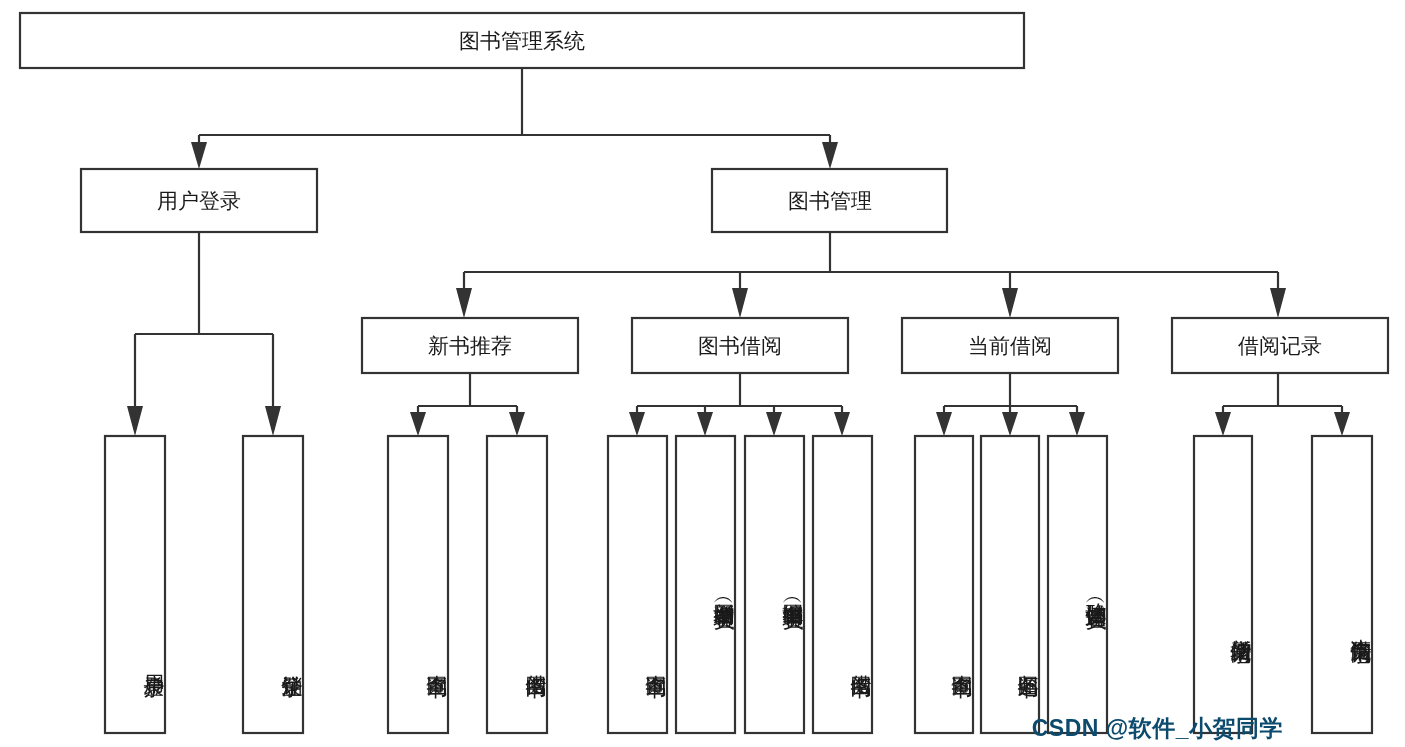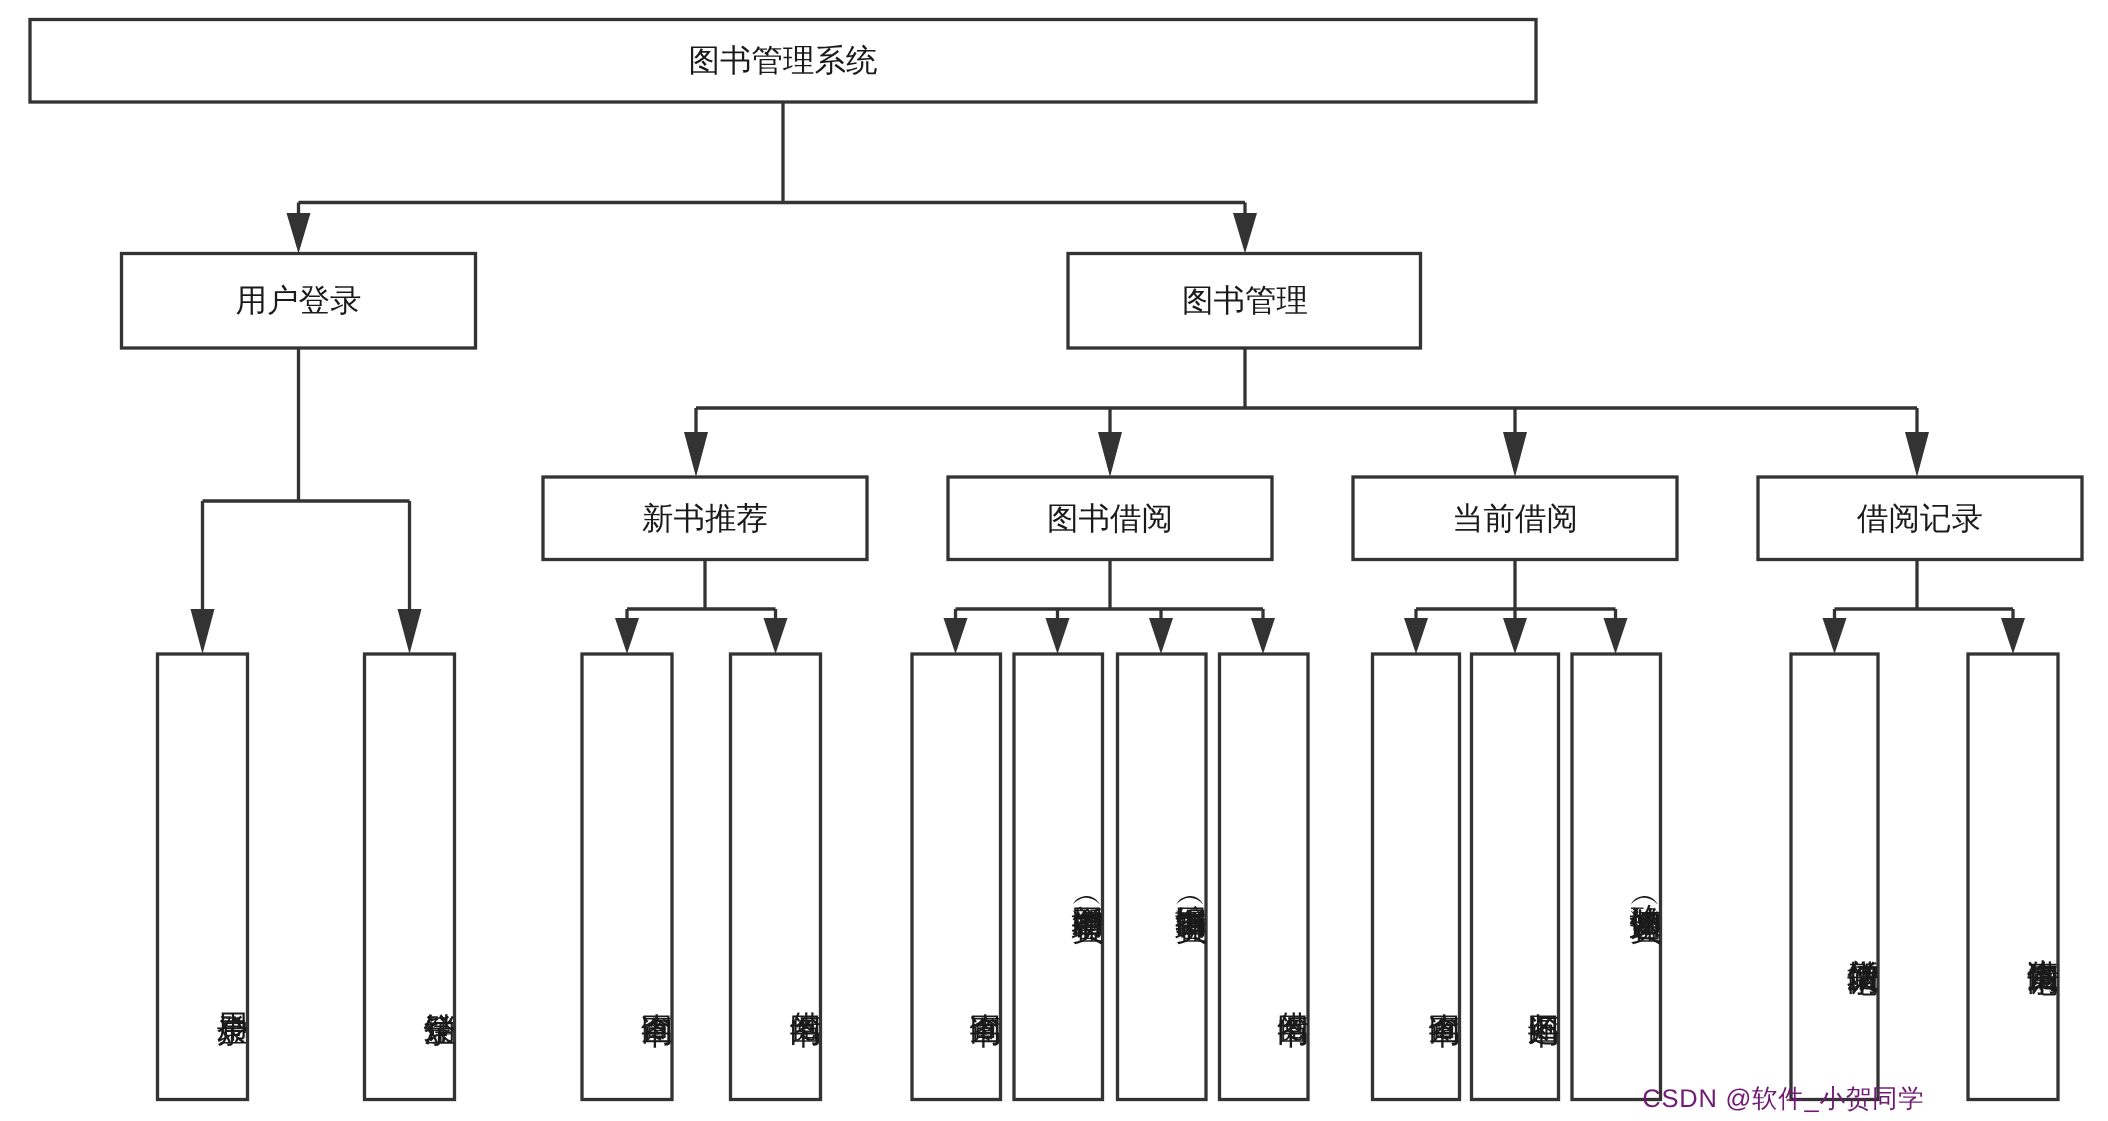--- a/index.html
+++ b/index.html
@@ -62,24 +62,25 @@
     align-items: flex-start;
     justify-content: center;
     white-space: nowrap;
     pointer-events: none;
   }
   .watermark {
     position: absolute;
     right: 8px;
     bottom: 3px;
     font-family: "Liberation Sans", "DejaVu Sans", sans-serif;
-    font-size: 17px;
-    color: #701a75;
+    font-size: 23px;
+    color: #0c4a6e;
     white-space: nowrap;
     letter-spacing: 0.5px;
+    font-weight: bold;
   }
 </style>
 </head>
 <body>
 
 <div id="diagram-root">
 
   <svg class="flow" viewBox="0 0 1405 747">
 
     <g>

